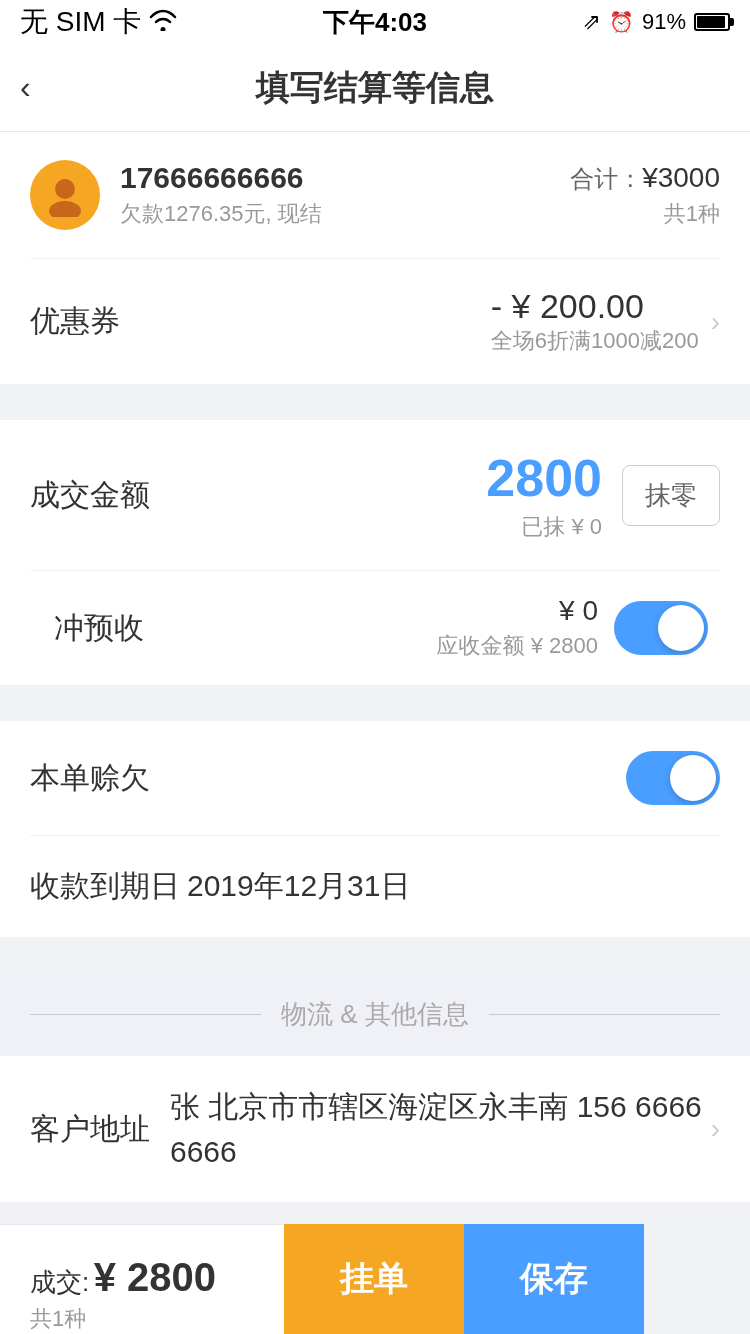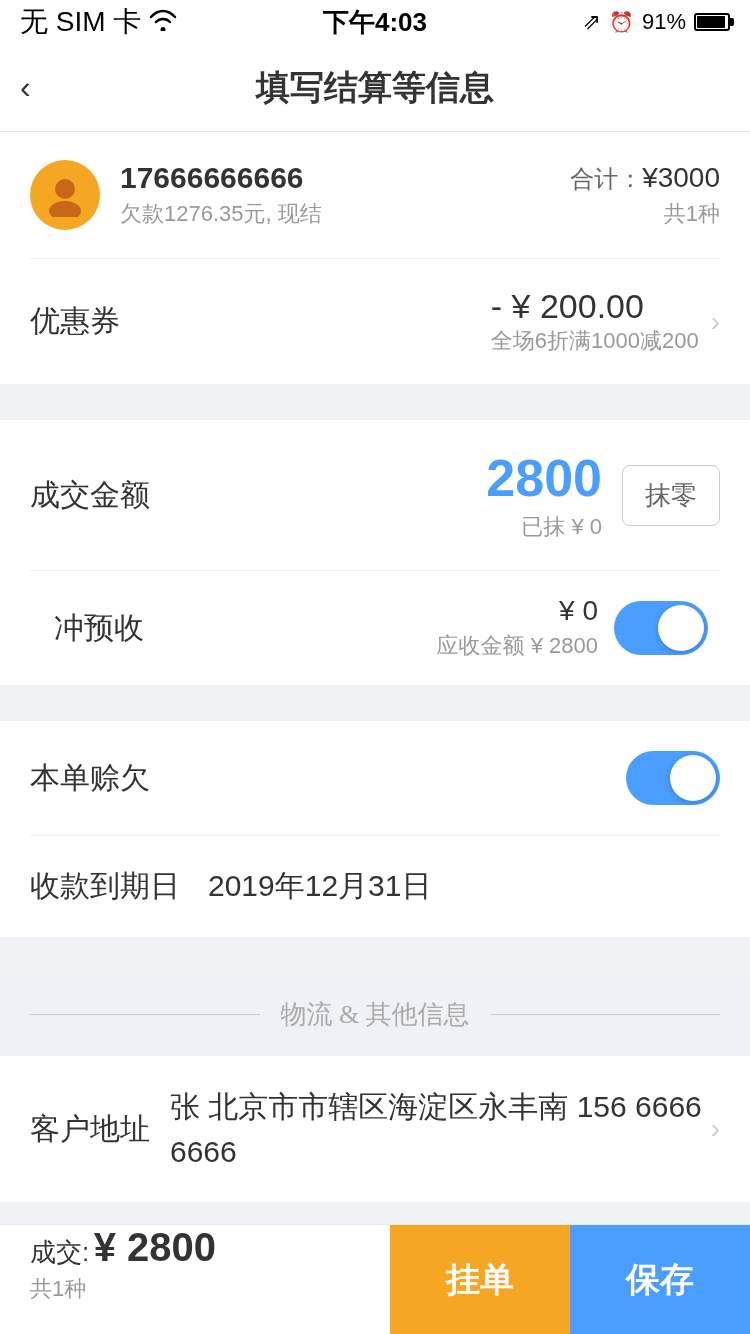--- a/index.html
+++ b/index.html
@@ -297,40 +297,39 @@
       font-size: 30px;
       color: #333;
     }
 
     
     .duedate-row {
       display: flex;
       align-items: flex-end;
       padding: 30px 30px;
       background: #fff;
-      gap: 28px;
+      gap: 7px;
     }
     .duedate-label {
       font-size: 30px;
       color: #333;
       white-space: nowrap;
     }
     .duedate-value {
       font-size: 30px;
       color: #333;
     }
 
     
     .section-divider {
       display: flex;
       align-items: center;
       padding: 24px 30px;
       background: #eff1f7;
       gap: 20px;
-      font-family: Liberation Serif, serif;
     }
     .section-divider-line {
       flex: 1;
       height: 1px;
       background: #c8cad4;
     }
     .section-divider-text {
       font-size: 26px;
       color: #aaa;
       white-space: nowrap;
@@ -356,25 +355,25 @@
       color: #333;
       flex: 1;
       line-height: 1.5;
     }
 
     
     .bottom-bar {
       position: fixed;
       bottom: 0;
       left: 0;
-      width: 750px;
+      width: 644px;
       height: 110px;
       background: #fff;
       display: flex;
-      align-items: flex-start;
+      align-items: flex-end;
       border-top: 1px solid #e8e8e8;
     }
     .bottom-summary {
       flex: 1;
       padding: 0 30px;
     }
     .bottom-deal {
       font-size: 26px;
       color: #333;
     }

